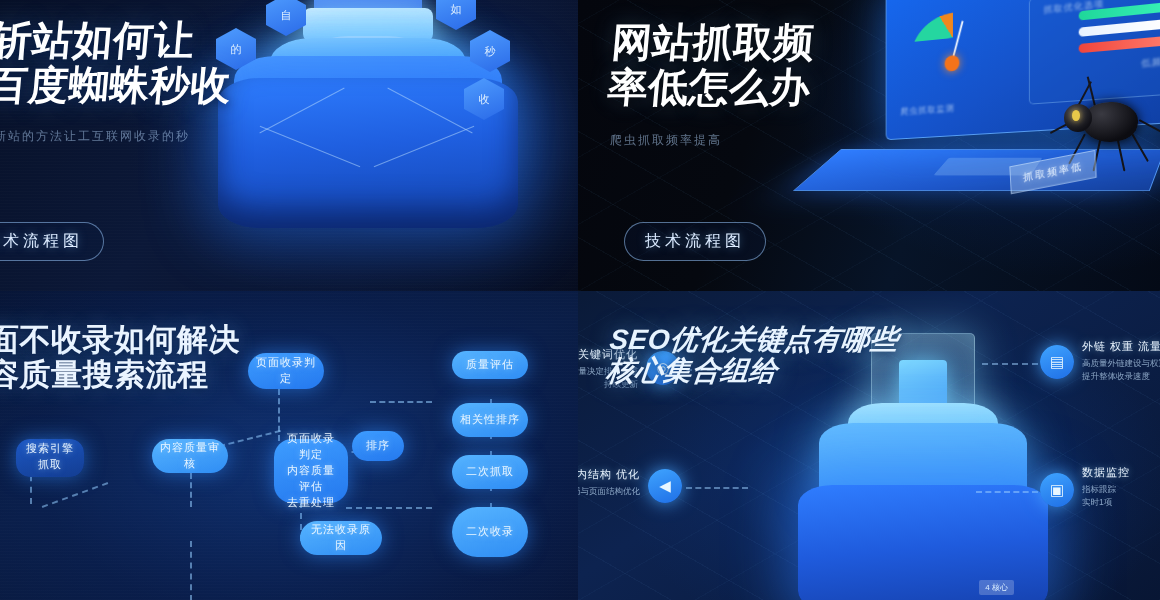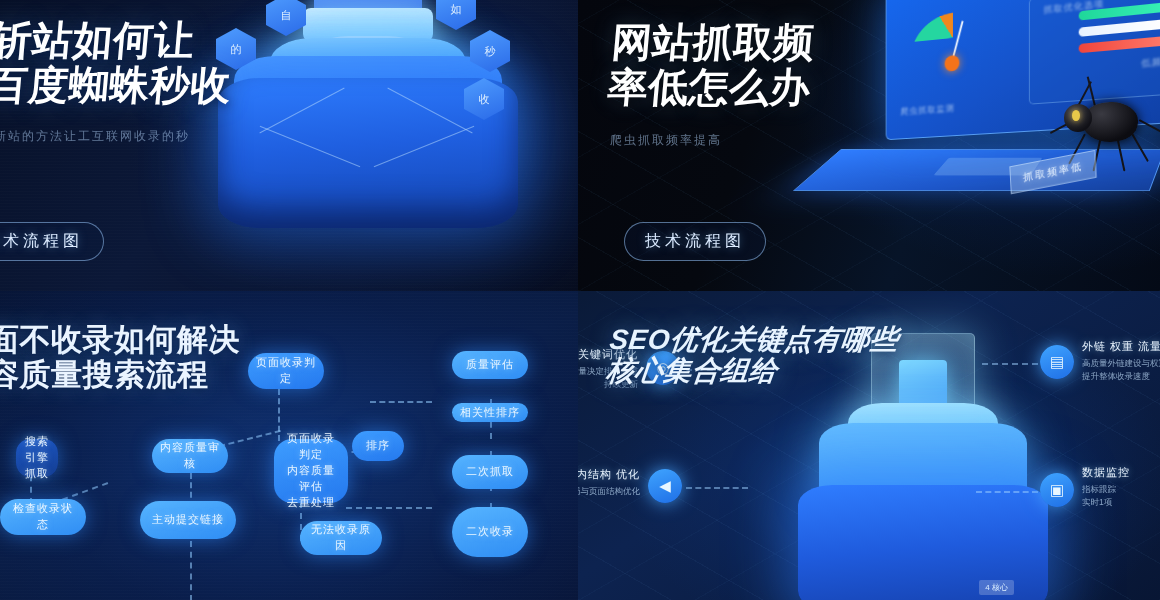--- a/index.html
+++ b/index.html
@@ -391,32 +391,30 @@
       <div class="edge" style="left:190px; top:150px; width:92px; transform:rotate(-14deg);"></div>
       <div class="edge v" style="left:278px; top:98px; height:52px;"></div>
       <div class="edge v" style="left:300px; top:200px; height:50px;"></div>
       <div class="edge" style="left:320px; top:160px; width:48px;"></div>
       <div class="edge" style="left:370px; top:110px; width:62px;"></div>
       <div class="edge" style="left:346px; top:216px; width:86px;"></div>
       <div class="edge v" style="left:490px; top:108px; height:40px;"></div>
       <div class="edge v" style="left:490px; top:160px; height:40px;"></div>
       <div class="edge v" style="left:490px; top:212px; height:40px;"></div>
 
-      <div class="node dark" style="left:16px;  top:148px; width:42px;  height:38px;">搜索引擎抓取</div>
-      <div class="node lite" style="left:0px;   top:208px; width:86px;  height:36px;">检查收录状态</div>
+      <div class="node dark" style="left:16px;  top:148px; width:68px;  height:38px;font-family:Liberation Mono, monospace;">搜索引擎抓取</div>
       <div class="node lite" style="left:152px; top:148px; width:76px;  height:34px;">内容质量审核</div>
-      <div class="node lite" style="left:140px; top:210px; width:96px;  height:38px;">主动提交链接</div>
       <div class="node" style="left:248px; top:62px;  width:76px;  height:36px;">页面收录判定</div>
       <div class="node big" style="left:274px; top:148px; width:74px;  height:64px; white-space:pre-line;">页面收录判定
 内容质量评估
 去重处理</div>
       <div class="node" style="left:352px; top:140px; width:52px;  height:30px;">排序</div>
       <div class="node lite" style="left:300px; top:230px; width:82px;  height:34px;">无法收录原因</div>
       <div class="node lite" style="left:452px; top:60px;  width:76px;  height:28px;">质量评估</div>
-      <div class="node lite" style="left:452px; top:112px; width:76px;  height:19px;">相关性排序</div>
+      <div class="node lite" style="left:452px; top:112px; width:76px;  height:34px;">相关性排序</div>
       <div class="node lite" style="left:452px; top:164px; width:76px;  height:34px;">二次抓取</div>
       <div class="node lite" style="left:452px; top:216px; width:76px;  height:50px;">二次收录</div>
     </div>
 
     <div class="title t3">
       <span class="ln">面不收录如何解决</span>
       <span class="ln">容质量搜索流程</span>
     </div>
   </div>
 

